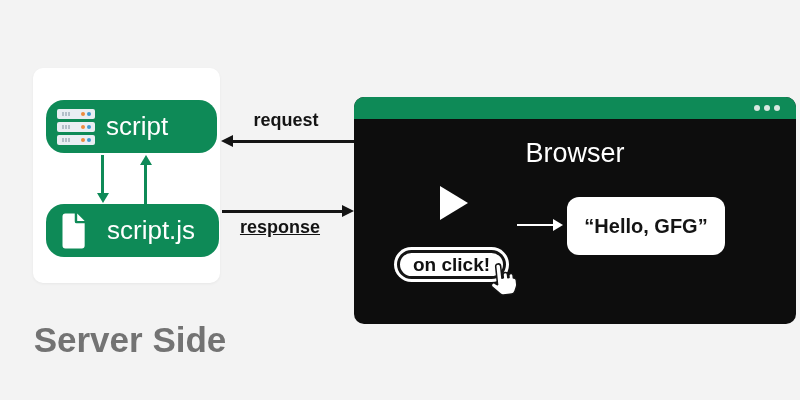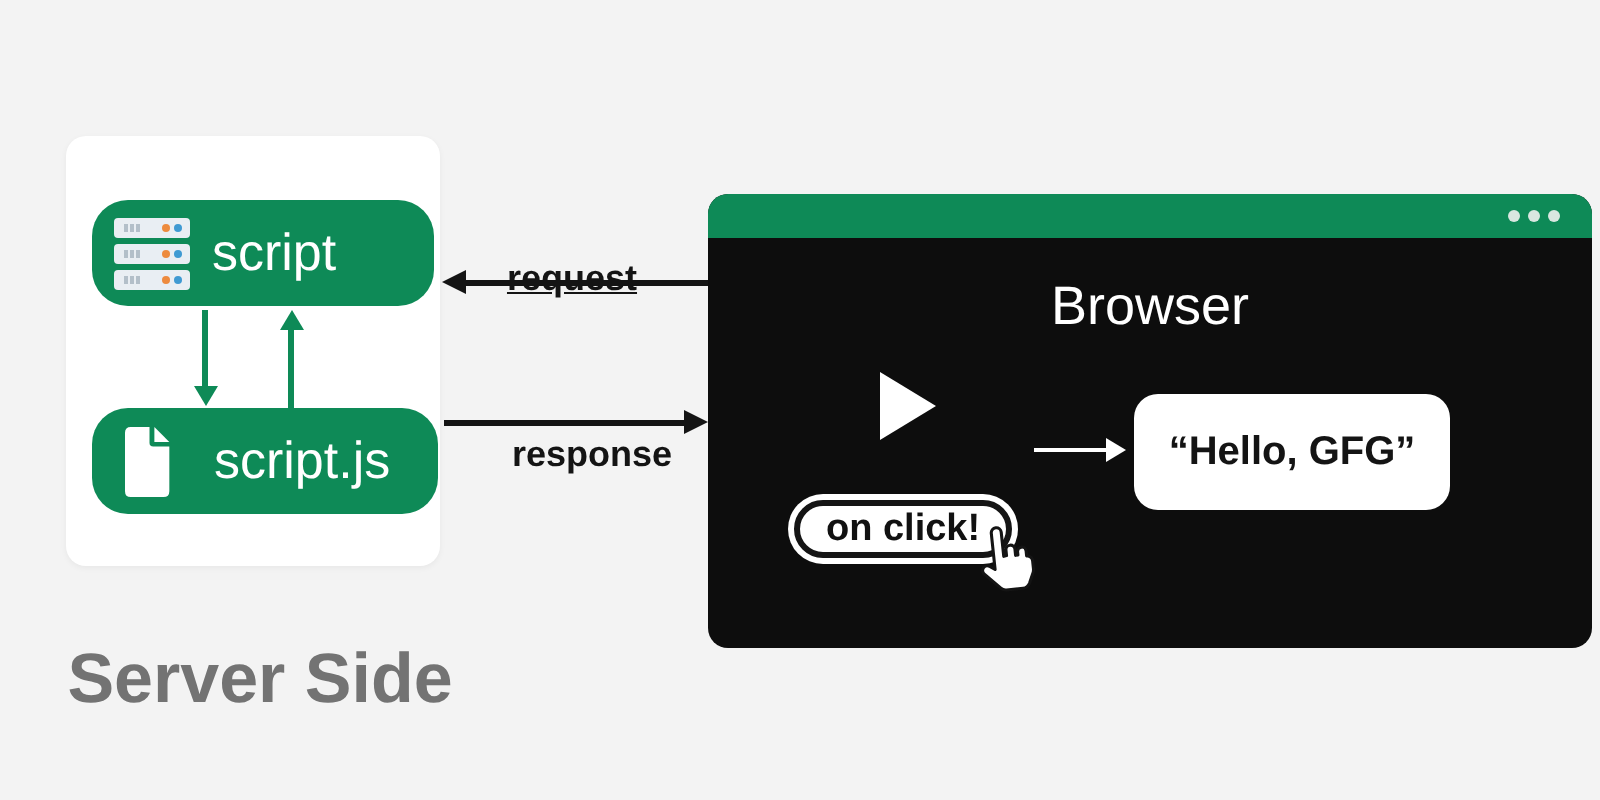--- a/index.html
+++ b/index.html
@@ -115,27 +115,27 @@
       </svg>
     </span>
     <span>script.js</span>
   </div>
 
   <div class="varrow-line" style="left:101px;top:155px;height:38px;"></div>
   <div class="varrow-head head-down" style="left:96.5px;top:193px;"></div>
   <div class="varrow-line" style="left:144px;top:164px;height:40px;"></div>
   <div class="varrow-head head-up" style="left:139.5px;top:155px;"></div>
 
-  <div class="flow-label" style="left:226px;top:129px;text-decoration:underline;">request</div>
+  <div class="flow-label" style="left:226px;top:110px;">request</div>
   <div class="harrow-line" style="left:232px;top:140px;width:122px;"></div>
   <div class="harrow-head head-left" style="left:221px;top:135px;"></div>
 
   <div class="harrow-line" style="left:222px;top:210px;width:121px;"></div>
   <div class="harrow-head head-right" style="left:342px;top:205px;"></div>
-  <div class="flow-label" style="left:236px;top:217px;">response</div>
+  <div class="flow-label" style="left:220px;top:217px;text-decoration:underline;">response</div>
 
   <div class="browser">
     <div class="titlebar">
       <span class="win-dots">
           <i></i>
           <i></i>
           <i></i>
         </span>
     </div>
     <div class="browser-title">Browser</div>

